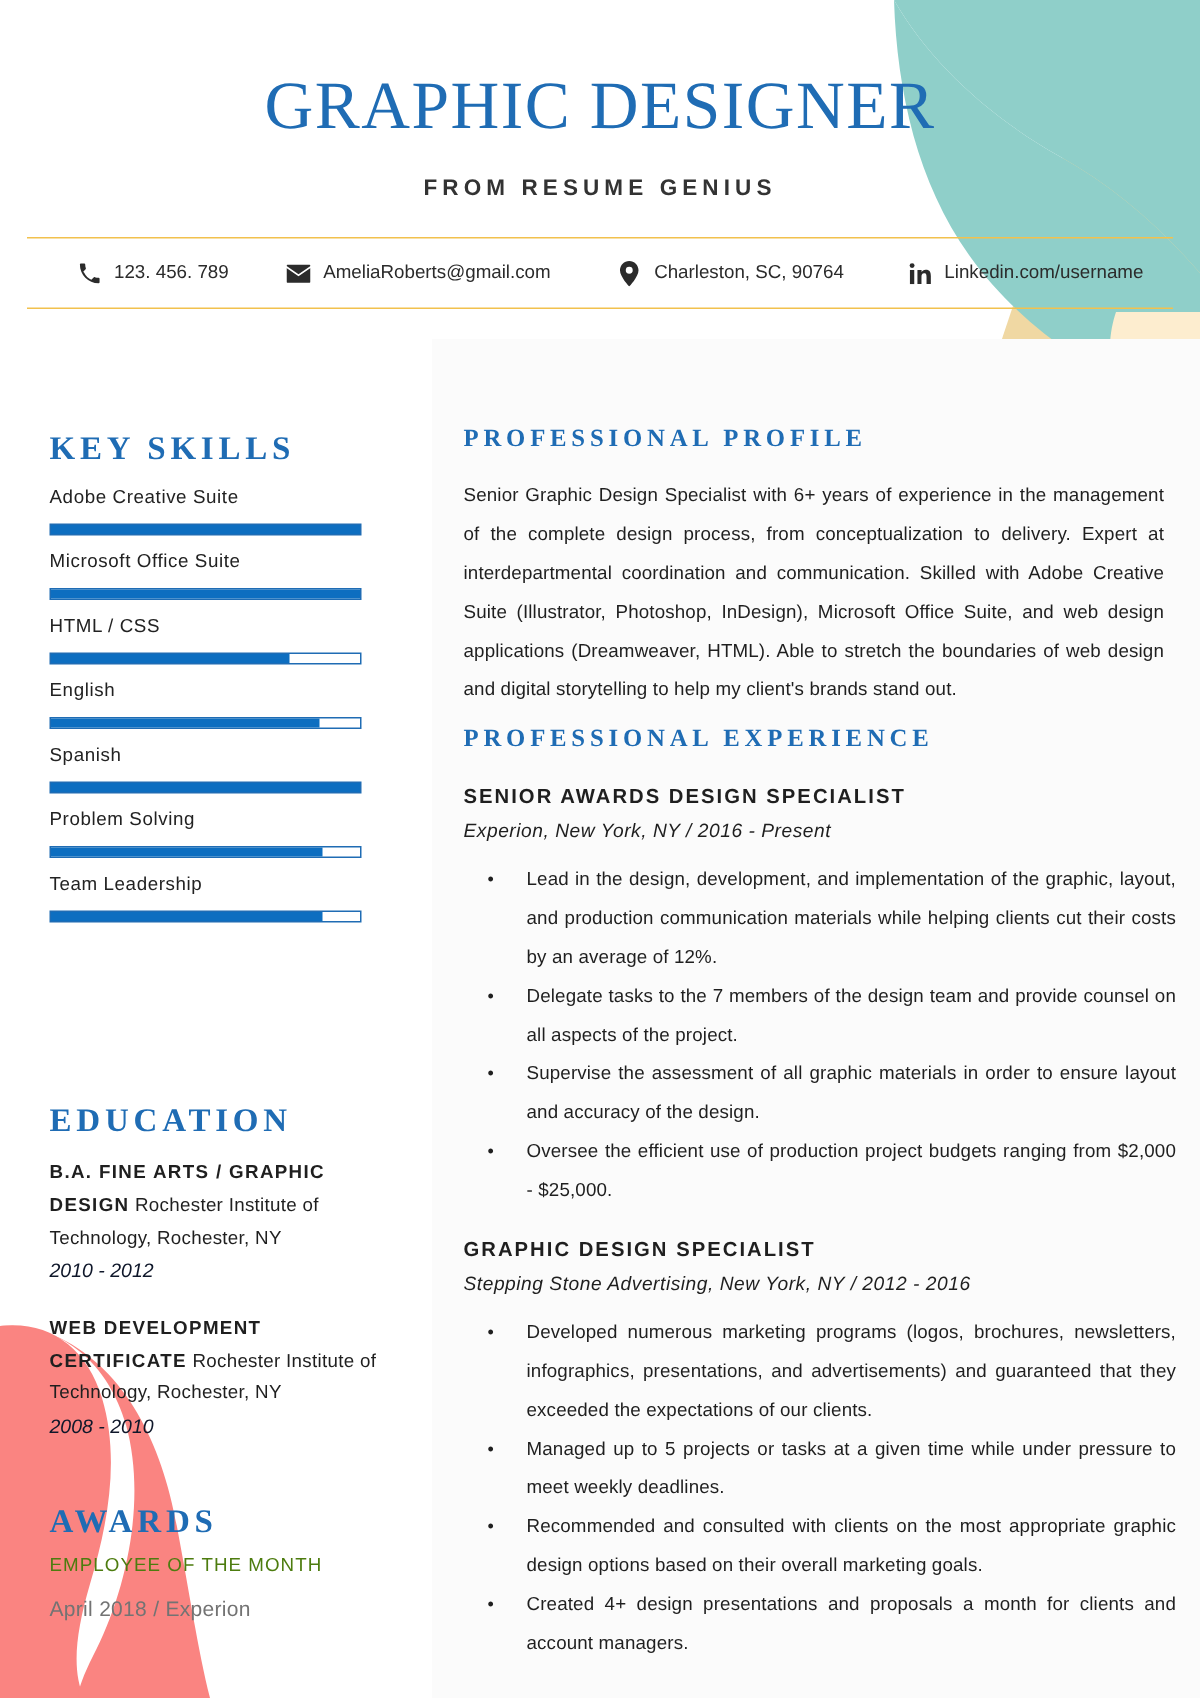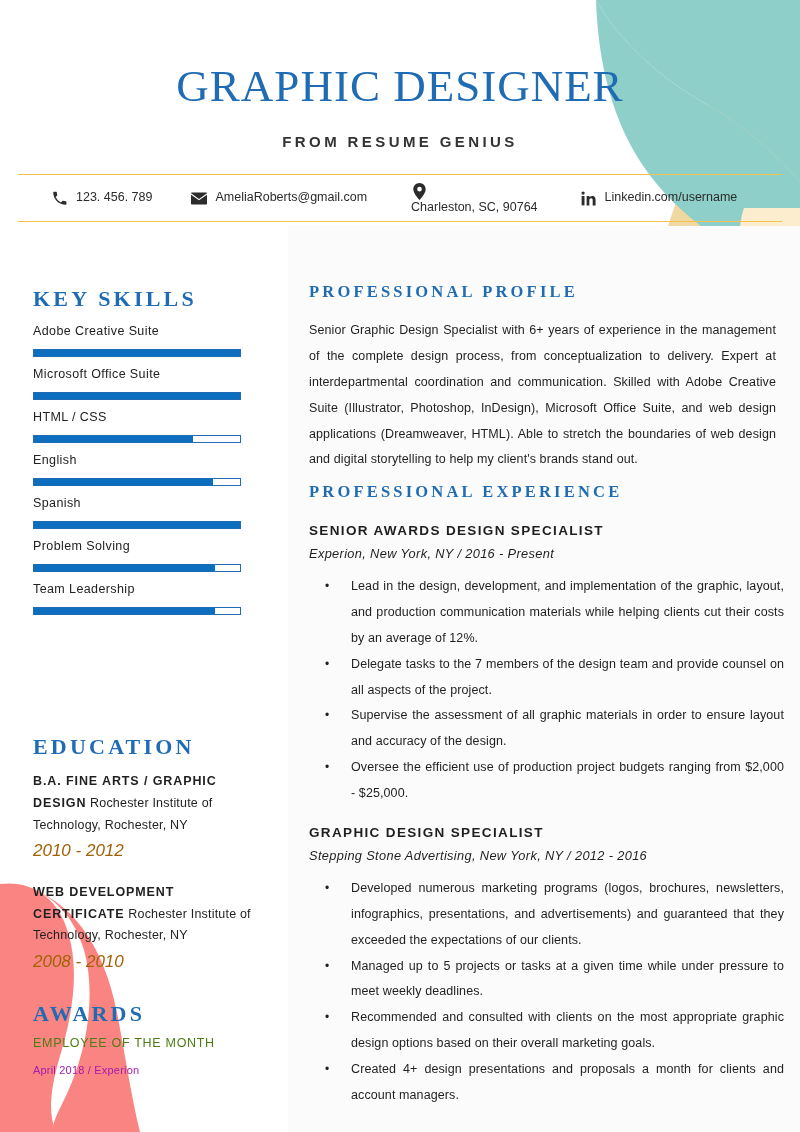--- a/index.html
+++ b/index.html
@@ -20,21 +20,21 @@
 
   
   #main-wash {
     position:absolute; left:288px; top:226px;
     width:512px; height:906px;
     background:#fbfbfb;
   }
 
   
   #header {
-    position:absolute; left:0; top:16px; width:636px; height:226px;
+    position:absolute; left:0; top:0; width:636px; height:226px;
     z-index:5;
   }
   #job-title {
     position:absolute; top:45px; left:0; width:800px;
     text-align:center;
     font-family:"Liberation Serif", serif;
     font-size:45px;
     letter-spacing:1px;
     color:#1f6cb4;
     line-height:1.15;
@@ -61,21 +61,21 @@
     font-size:12.5px; color:#2b2b2b;
     white-space:nowrap;
   }
   .contact-item .ico {
     display:inline-flex; align-items:center; justify-content:center;
     width:17px; height:17px; margin-right:8px; flex:0 0 auto;
   }
   .contact-item .ico svg { display:block; }
   #ci-phone { margin-left:33px; }
   #ci-email { margin-left:38px; }
-  #ci-loc   { margin-left:44px;flex-direction:column; }
+  #ci-loc   { margin-left:44px; }
   #ci-li    { margin-left:42px; }
 
   
   #sidebar {
     position:absolute; left:0; top:226px;
     width:288px; height:906px;
     z-index:5;
   }
   .side-h {
     font-family:"Liberation Serif", serif;
@@ -102,26 +102,26 @@
   }
 
   #education-heading { position:absolute; left:33px; top:508px; }
   #edu-list { position:absolute; left:33px; top:545px; width:218px; }
   .edu-block { margin-bottom:16px; }
   .edu-line {
     font-size:12.5px; color:#1f1f1f; line-height:1.74;
     letter-spacing:.2px;
   }
   .edu-degree { font-weight:bold; letter-spacing:.9px; }
-  .edu-date { font-style:italic; font-size:17px; color:#a16207; line-height:1.74; }
+  .edu-date { font-style:italic; font-size:13px; color:#0f172a; line-height:1.74; }
 
   #awards-heading { position:absolute; left:33px; top:775px; }
   #awards-body { position:absolute; left:33px; top:810px; width:218px; }
   .award-title { font-size:12.5px; color:#4d7c0f; letter-spacing:.7px; margin-bottom:14px; }
-  .award-sub { font-size:11px; color:#a21caf; letter-spacing:.2px; }
+  .award-sub { font-size:14px; color:#737373; letter-spacing:.2px; }
 
   
   #main {
     position:absolute; left:288px; top:226px;
     width:512px; height:906px;
     z-index:5;
   }
   .main-h {
     font-family:"Liberation Serif", serif;
     font-weight:bold;

